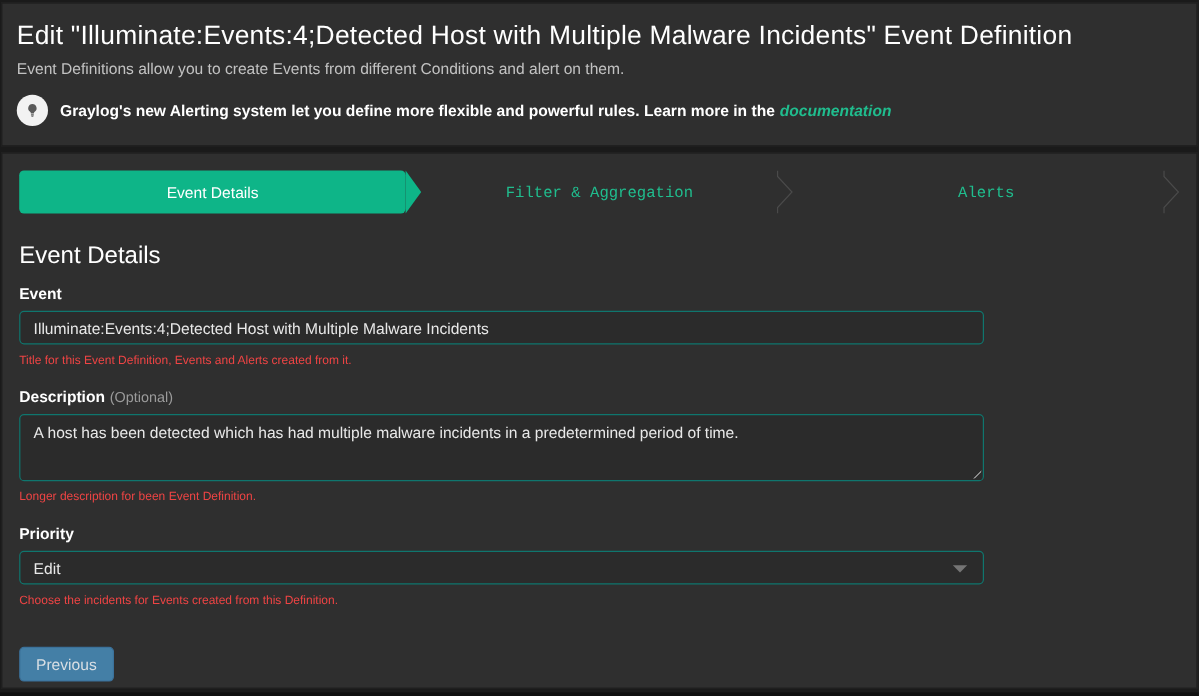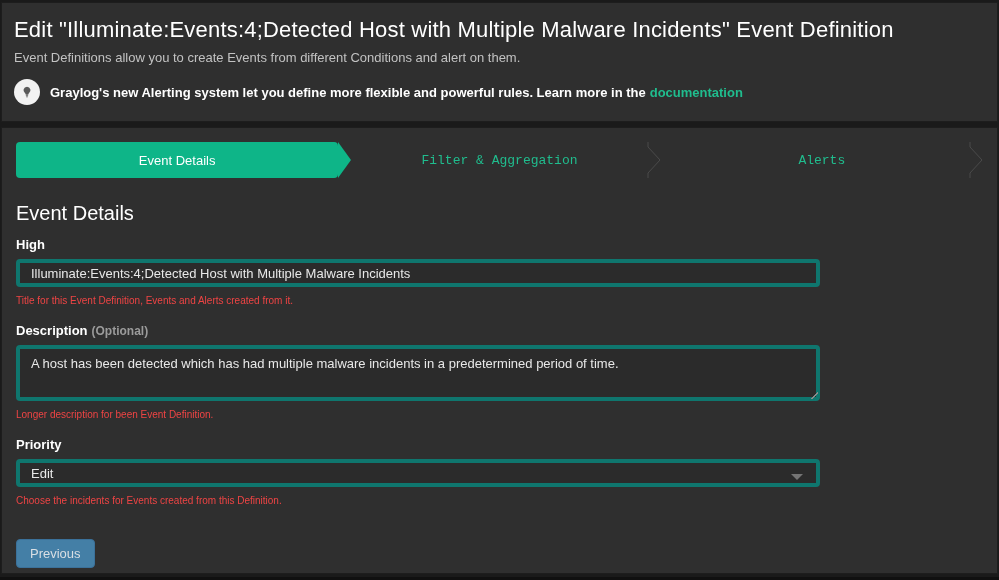--- a/index.html
+++ b/index.html
@@ -22,41 +22,41 @@
     color:#ffffff; font-size:22px; font-weight:400; letter-spacing:0.2px;
     margin-top:2px; white-space:nowrap;
   }
   .page-subtitle { color:#c2c2c2; font-size:13px; margin-top:7px; }
   .notice-row { display:flex; align-items:center; margin-top:14px; }
   .bulb-circle {
     width:26px; height:26px; border-radius:50%; background:#f2f2f2;
     display:flex; align-items:center; justify-content:center; flex:0 0 26px;
   }
   .notice-text { margin-left:10px; font-size:13px; font-weight:700; color:#ffffff; }
-  .doc-link { color:#20bd8e; text-decoration:none; font-weight:700; margin-left:4px; }
+  .doc-link { color:#20bd8e; text-decoration:none; font-weight:700; margin-left:4px;font-style:italic; }
   
   .content-panel { margin-top:5px; padding:14px; height:447px; }
   .steps-bar { display:flex; height:36px; width:100%; position:relative; }
   .step { flex:1 1 0; position:relative; display:flex; align-items:center; justify-content:center; }
   .step-label { font-size:13px; }
   .step.active { background:#0eb588; border-radius:4px; }
   .step.active .step-label { color:#ffffff; }
   .step.active::after {
     content:""; position:absolute; right:-13px; top:0;
     border-top:18px solid transparent; border-bottom:18px solid transparent;
     border-left:13px solid #0eb588; z-index:2;
   }
   .step.inactive .step-label { color:#20bd8e;font-family:Liberation Mono, monospace; }
   .step .sep { position:absolute; right:0; top:0; height:36px; width:14px; }
   .section-title { color:#ffffff; font-size:20px; font-weight:400; margin:24px 0 12px 0; }
   .form-group { margin-bottom:17px; max-width:804px; }
   .field-label { display:block; color:#ffffff; font-size:13px; font-weight:700; margin-bottom:7px; }
-  .optional { color:#9b9b9b; font-weight:700; font-size:12px; margin-left:4px; }
+  .optional { color:#9b9b9b; font-weight:400; font-size:12px; margin-left:4px; }
   .text-input, .select-box, .text-area {
-    width:100%; background:#2b2b2b; border:4px solid #0f766e; border-radius:4px;
+    width:100%; background:#2b2b2b; border:1px solid #0f766e; border-radius:4px;
     color:#e8e8e8; font-size:13px; font-family:"Liberation Sans", sans-serif;
     padding:5px 11px; outline:none;
   }
   .text-input { height:28px; }
   .text-area { height:56px; resize:none; display:block; line-height:1.5; }
   .textarea-wrap { position:relative; }
   .resize-grip {
     position:absolute; right:2px; bottom:2px; width:12px; height:12px;
     background:repeating-linear-gradient(135deg, transparent 0 2px, #8a8a8a 2px 3px, transparent 3px 5px);
     clip-path:polygon(100% 0, 100% 100%, 0 100%);
@@ -111,21 +111,21 @@
       <span class="step-label">Alerts</span>
       <svg class="sep" viewBox="0 0 14 36">
         <polyline points="1,0 1,5 13,18 1,31 1,36" fill="none" stroke="#4a4a4a" stroke-width="1"></polyline>
       </svg>
     </div>
   </div>
 
   <h2 class="section-title">Event Details</h2>
 
   <div class="form-group">
-    <label class="field-label">High</label>
+    <label class="field-label">Event</label>
     <input class="text-input" type="text" value="Illuminate:Events:4;Detected Host with Multiple Malware Incidents" style="">
     <div class="help-text">Title for this Event Definition, Events and Alerts created from it.</div>
   </div>
 
   <div class="form-group">
     <label class="field-label"><span>Description</span><span class="optional">(Optional)</span></label>
     <div class="textarea-wrap">
       <textarea class="text-area" style="">A host has been detected which has had multiple malware incidents in a predetermined period of time.</textarea>
       <div class="resize-grip"></div>
     </div>

